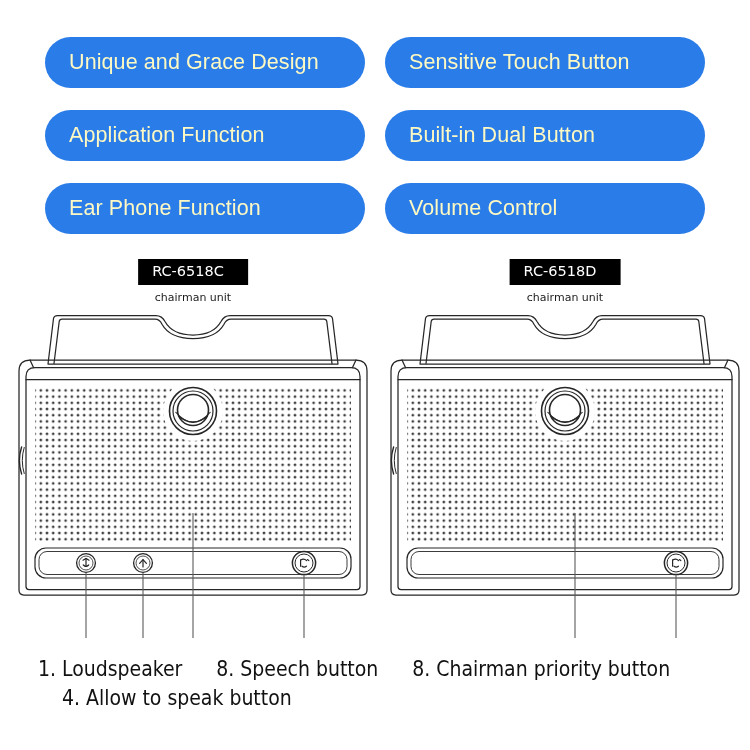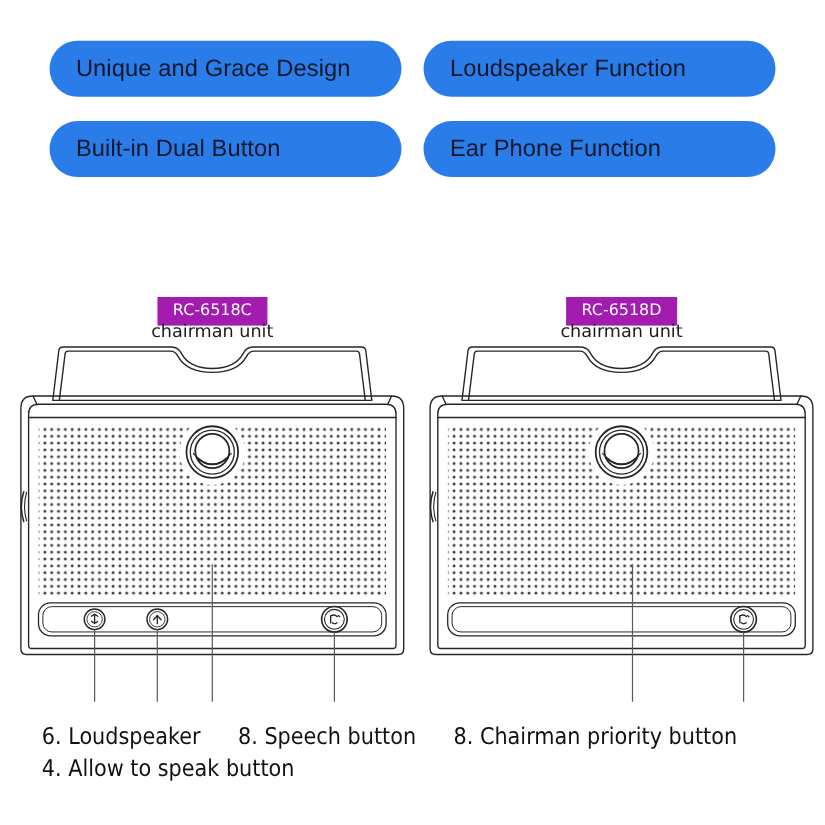--- a/index.html
+++ b/index.html
@@ -25,21 +25,21 @@
     width: 660px;
     display: grid;
     grid-template-columns: 320px 320px;
     column-gap: 20px;
     row-gap: 22px;
   }
   .pill {
     height: 51px;
     border-radius: 26px;
     background: #2a7ce8;
-    color: #0f172a;
+    color: #fef9c3;
     display: flex;
     align-items: center;
     padding-left: 24px;
     box-sizing: border-box;
     font-family: "Liberation Sans", sans-serif;
     font-size: 21.5px;
     font-weight: 400;
     letter-spacing: 0.1px;
     white-space: nowrap;
     user-select: none;
@@ -57,40 +57,40 @@
     position: absolute;
     top: 0;
     width: 370px;
     height: 390px;
   }
   #device-chairman { left: 8px; }
   #device-delegate { left: 380px; text-align: right; }
 
   .model-tag {
     position: absolute;
-    top: 12px;
+    top: 1px;
     left: 50%;
     transform: translateX(-50%);
-    background: #a21caf;
+    background: #000000;
     color: #ffffff;
     font-family: "DejaVu Sans", sans-serif;
     font-size: 14.5px;
     line-height: 1;
-    padding: 5px 14px 6px 14px;
+    padding: 5px 24px 6px 14px;
     white-space: nowrap;
     user-select: none;
   }
   .unit-caption {
     position: absolute;
     top: 33px;
     left: 50%;
     transform: translateX(-50%);
     color: #1b1b1b;
     font-family: "DejaVu Sans", sans-serif;
-    font-size: 16px;
+    font-size: 11px;
     white-space: nowrap;
     user-select: none;
   }
 
   .device-svg {
     position: absolute;
     top: 50px;
     left: 0;
     width: 370px;
     height: 340px;
@@ -110,30 +110,32 @@
     font-stretch: condensed;
     user-select: none;
   }
   #legend-row-1 {
     display: block;
     white-space: nowrap;
   }
   #legend-row-1 .legend-item { display: inline-block; }
   .sp-a { display: inline-block; width: 34px; }
   .sp-b { display: inline-block; width: 34px; }
-  #legend-row-2 { display: block; white-space: nowrap; }
+  #legend-row-2 { display: block; white-space: nowrap; margin-left: 24px; }
 </style>
 </head>
 <body>
 
 <div id="feature-pills">
   <div class="pill">Unique and Grace Design</div>
-  <div class="pill">Loudspeaker Function</div>
+  <div class="pill">Sensitive Touch Button</div>
+  <div class="pill">Application Function</div>
   <div class="pill">Built-in Dual Button</div>
   <div class="pill">Ear Phone Function</div>
+  <div class="pill">Volume Control</div>
 </div>
 
 <div id="devices">
 
   <div class="device-block" id="device-chairman">
     <div class="model-tag">RC-6518C</div>
     <div class="unit-caption">chairman unit</div>
 
     <svg class="device-svg" viewBox="0 0 370 340">
       <defs>
@@ -281,18 +283,18 @@
         <path d="M195 205 L195 330"></path>
         <path d="M296 266.6 L296 330"></path>
       </g>
     </svg>
 
   </div>
 </div>
 
 <div id="legend">
   <div id="legend-row-1">
-    <span class="legend-item">6. Loudspeaker</span><span class="sp-a"></span><span class="legend-item">8. Speech button</span><span class="sp-b"></span><span class="legend-item">8. Chairman priority button</span>
+    <span class="legend-item">1. Loudspeaker</span><span class="sp-a"></span><span class="legend-item">8. Speech button</span><span class="sp-b"></span><span class="legend-item">8. Chairman priority button</span>
   </div>
   <div id="legend-row-2">
     <span class="legend-item">4. Allow to speak button</span>
   </div>
 </div>
 
 </body></html>

